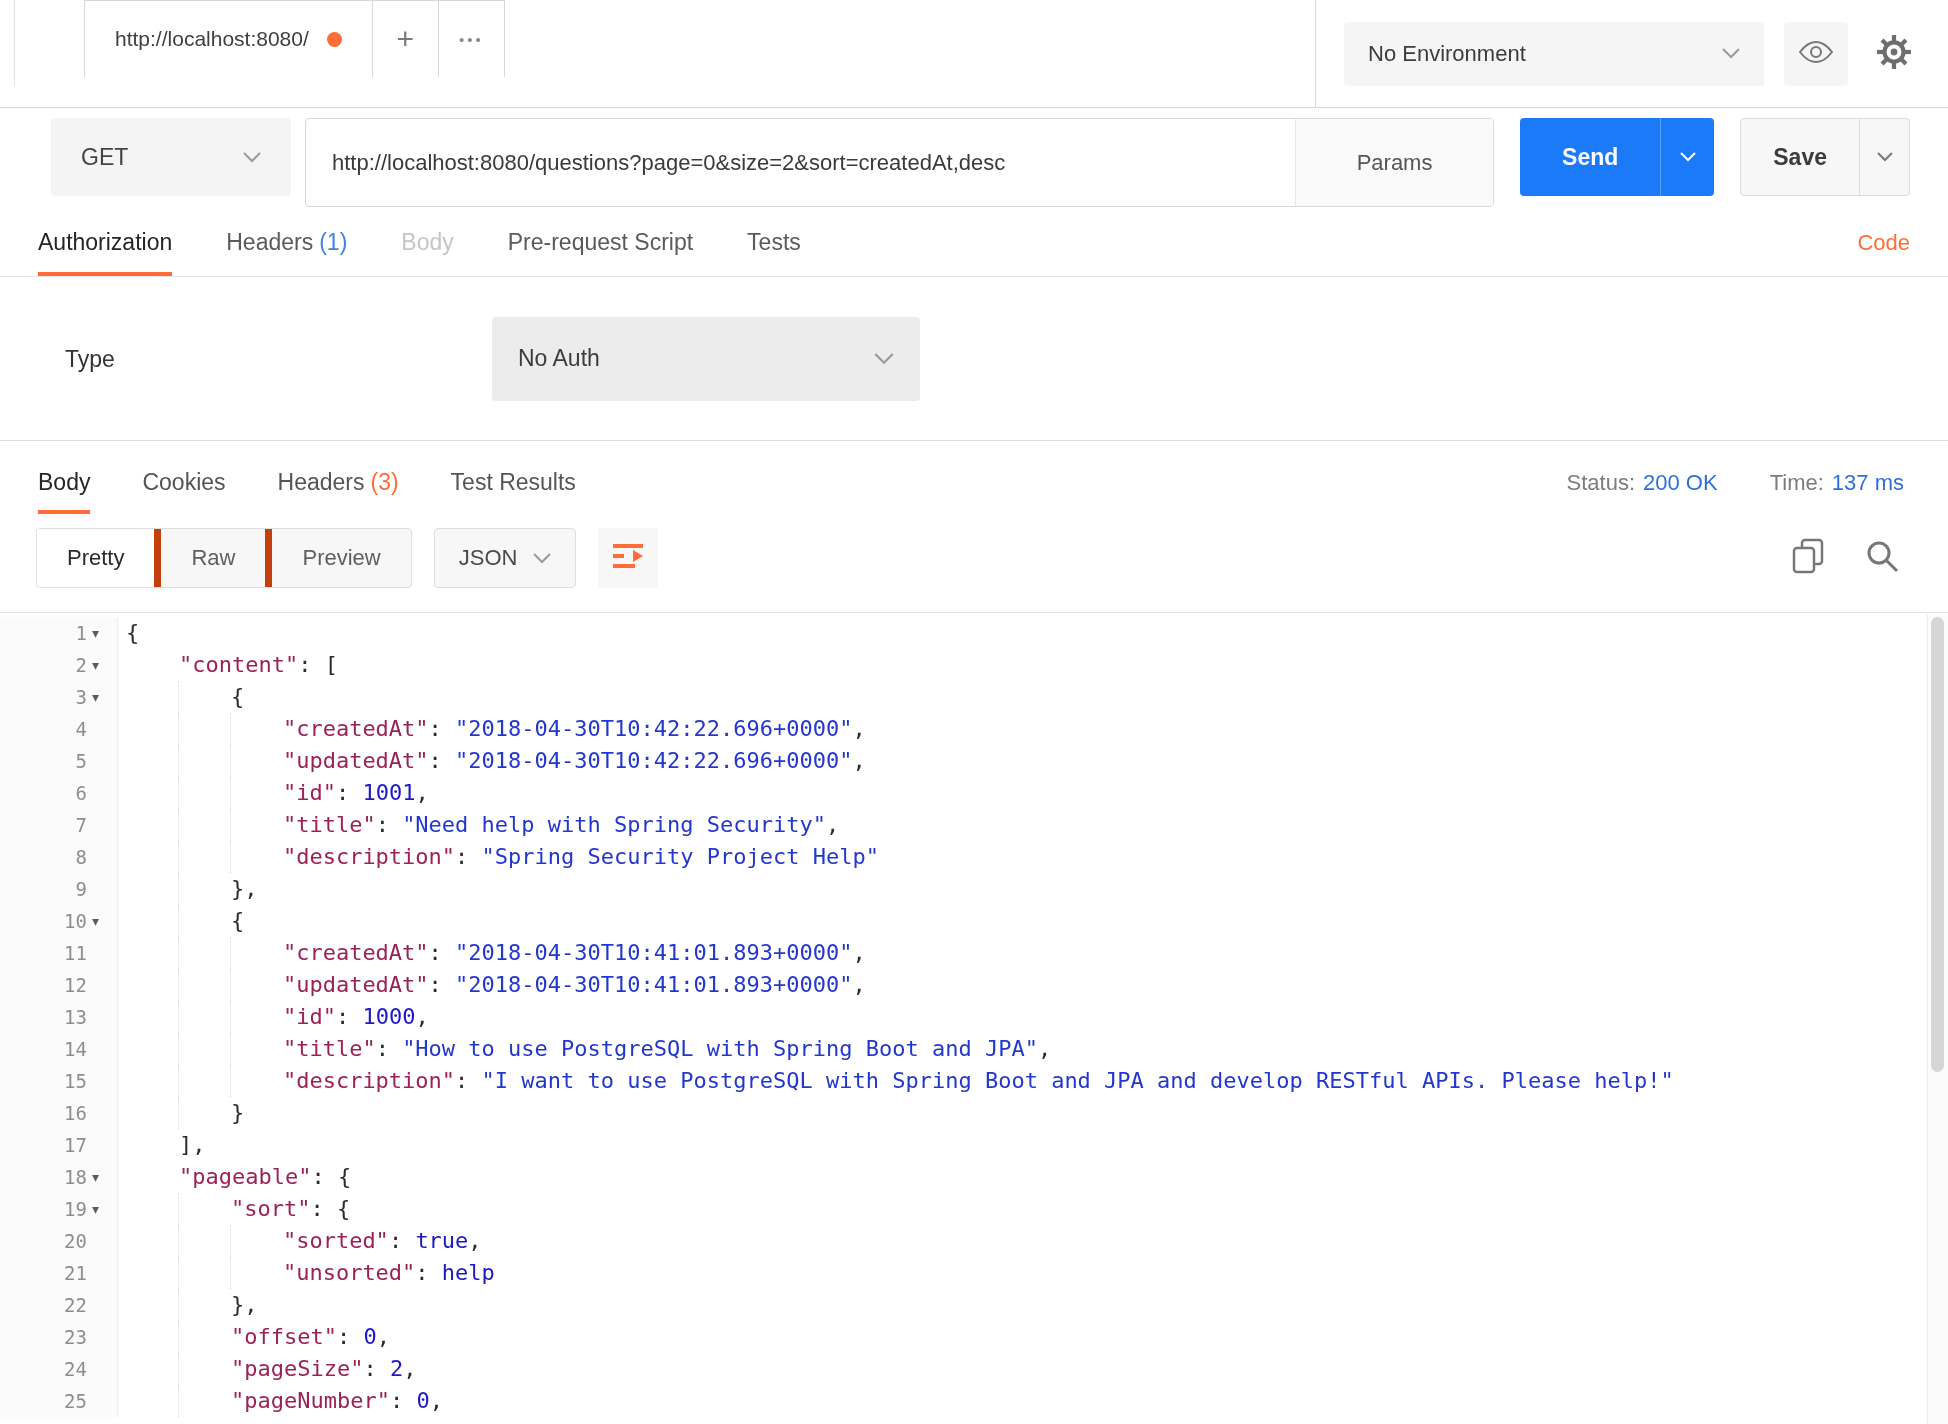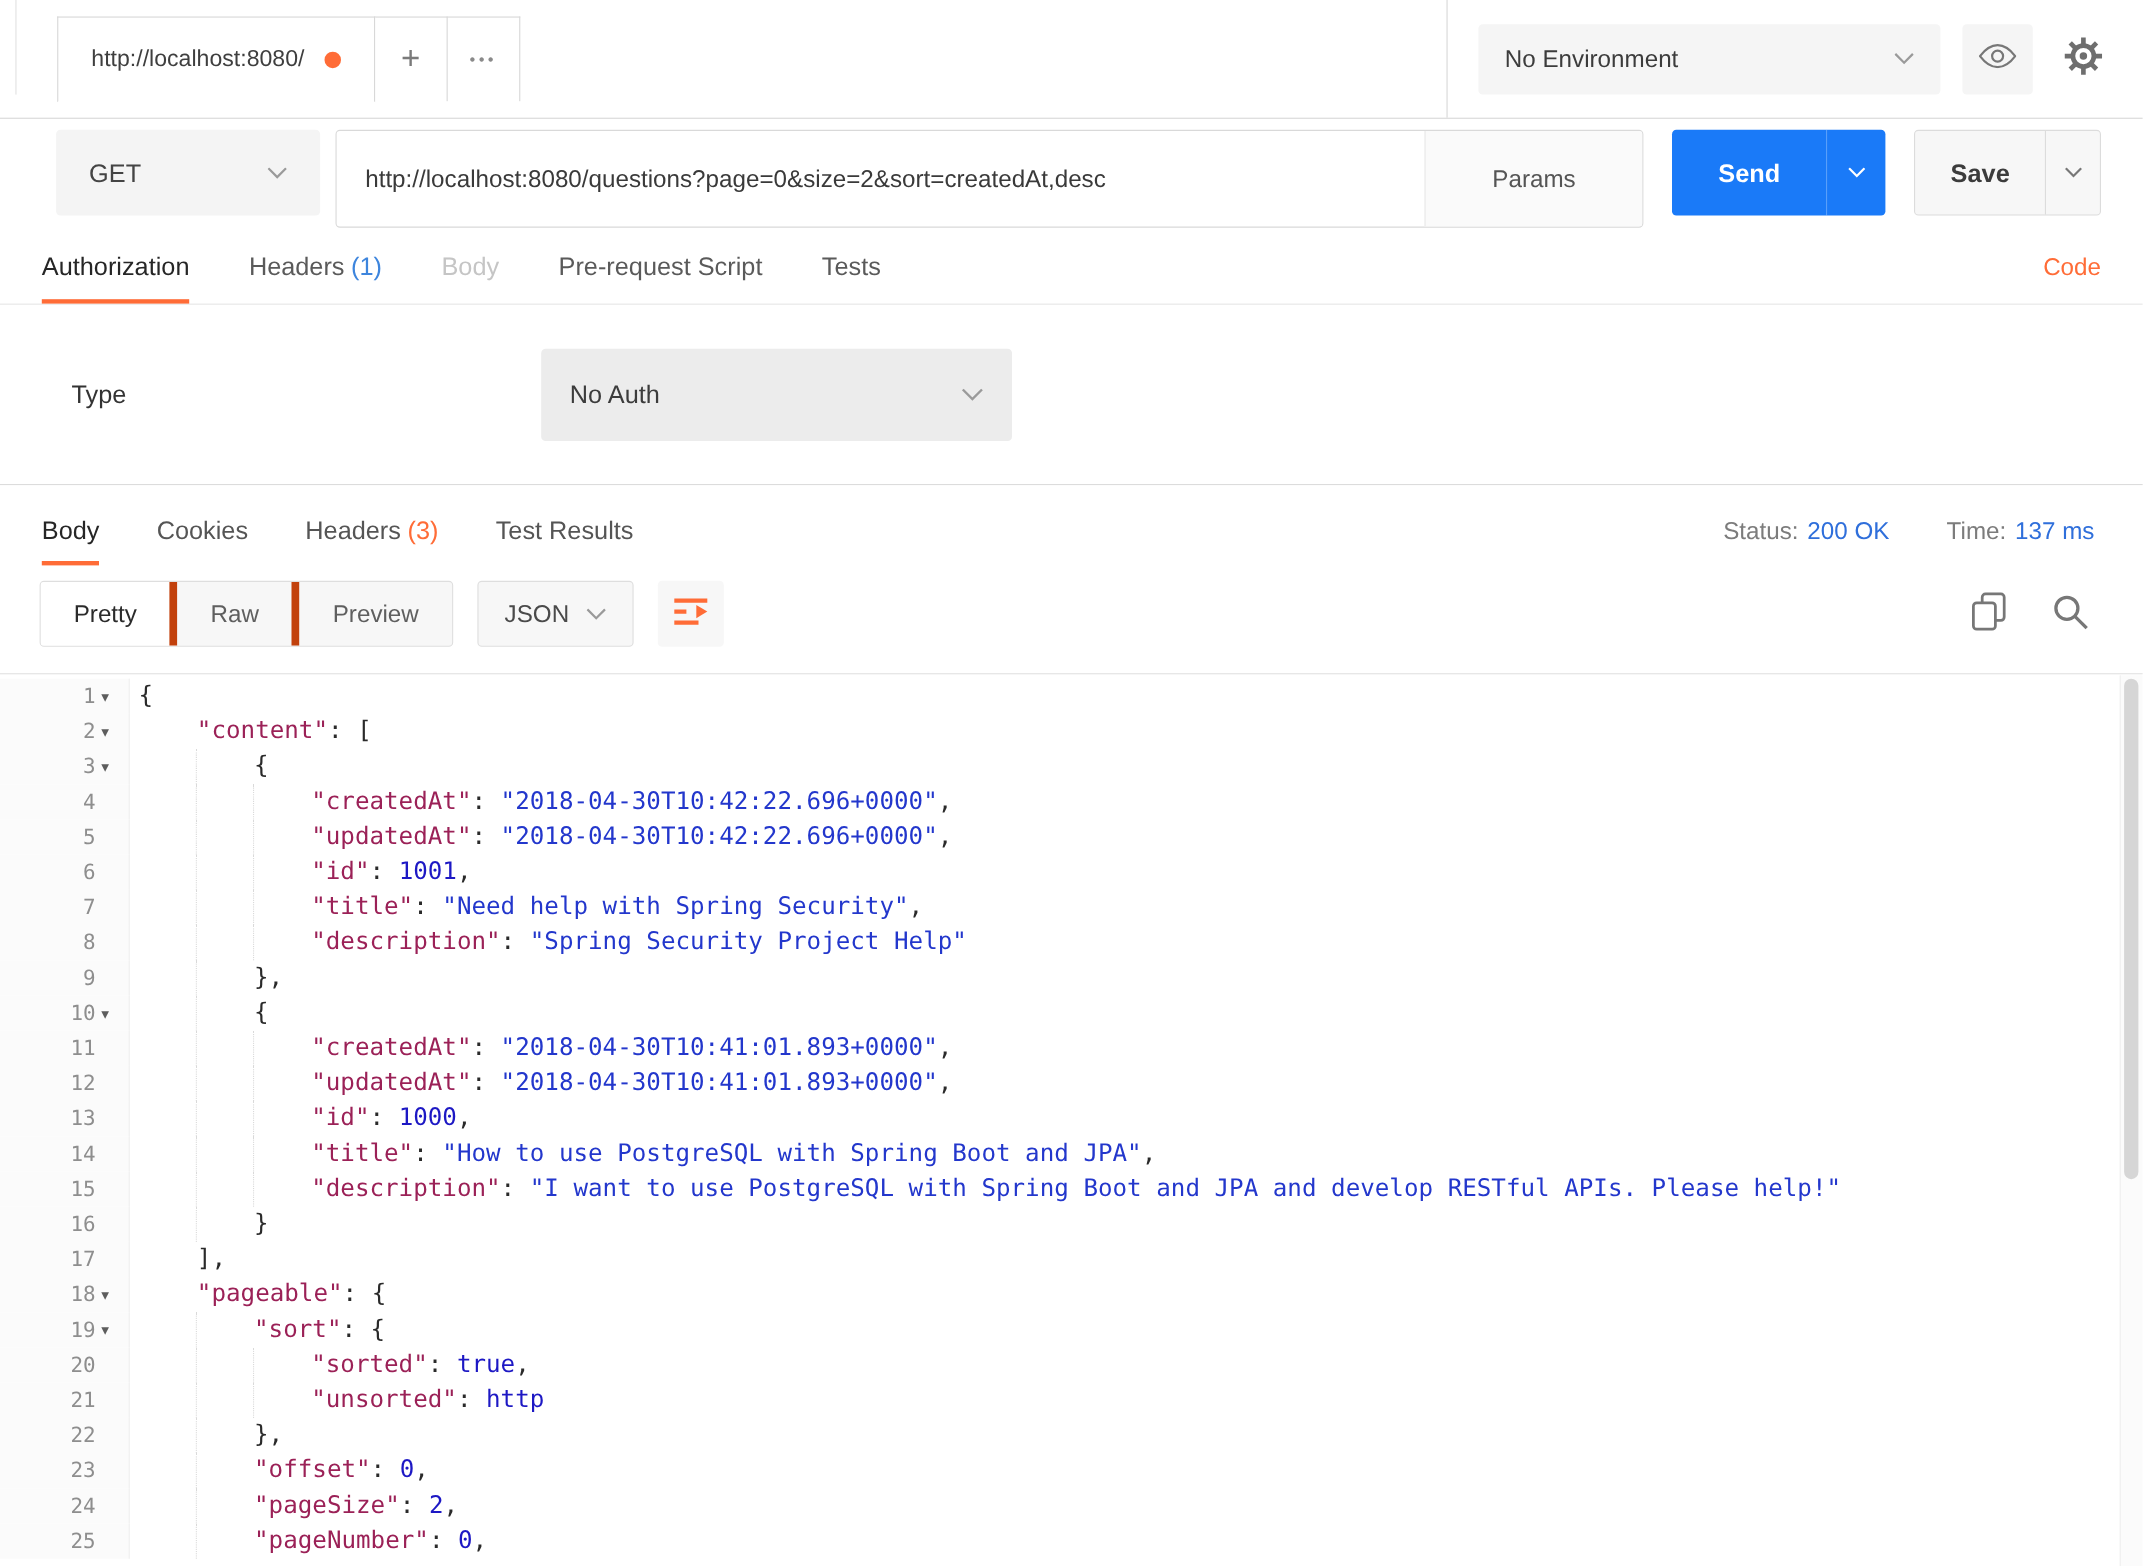--- a/index.html
+++ b/index.html
@@ -13,21 +13,21 @@
   }
   *{box-sizing:border-box;}
   html,body{margin:0;padding:0;}
   body{
     width:1948px;height:1424px;overflow:hidden;background:#fff;color:#333;
     font-family:"Liberation Sans",sans-serif;display:flex;flex-direction:column;
   }
   
   .topbar{height:108px;flex:none;display:flex;border-bottom:1px solid #d8d8d8;position:relative;}
   .edge-line{position:absolute;left:14px;top:0;height:86px;border-left:1px solid #e2e2e2;}
-  .tabstrip{display:flex;align-items:center;padding-left:52px;flex:1;}
+  .tabstrip{display:flex;align-items:flex-start;padding-left:52px;flex:1;margin-left:32px;}
   .reqtab{height:78px;margin-bottom:-1px;display:flex;align-items:center;gap:18px;padding:0 30px;
     border:1px solid #d8d8d8;border-bottom:1px solid #fff;background:#fff;font-size:21px;color:#3f3f3f;z-index:2;}
   .dot{width:15px;height:15px;border-radius:50%;background:var(--accent-orange);flex:none;}
   .tabbtn{height:77px;width:66px;display:flex;align-items:center;justify-content:center;
     border:1px solid #d8d8d8;border-left:none;border-bottom:none;color:#7a7a7a;font-size:30px;}
   .tabbtn.more{font-size:15px;letter-spacing:3px;color:#8a8a8a;}
   .envarea{margin-left:auto;display:flex;align-items:center;gap:20px;padding:0 28px;border-left:1px solid #d8d8d8;height:100%;}
   .envselect{width:420px;height:64px;background:#f5f5f5;border-radius:4px;display:flex;align-items:center;
     justify-content:space-between;padding:0 24px;font-size:22px;color:#3c3c3c;}
   .chev{color:#9a9a9a;display:flex;align-items:center;}
@@ -408,21 +408,21 @@
           <span class="ln">20</span>
           <span class="fold"></span>
         </div>
         <div class="ct"><span class="ig"></span><span class="ig gd"></span><span class="ig gd"></span><span class="tk-k">"sorted"</span><span class="tk-p">: </span><span class="tk-b">true</span><span class="tk-p">,</span></div>
       </div>
       <div class="cl">
         <div class="gut">
           <span class="ln">21</span>
           <span class="fold"></span>
         </div>
-        <div class="ct"><span class="ig"></span><span class="ig gd"></span><span class="ig gd"></span><span class="tk-k">"unsorted"</span><span class="tk-p">: </span><span class="tk-b">http</span></div>
+        <div class="ct"><span class="ig"></span><span class="ig gd"></span><span class="ig gd"></span><span class="tk-k">"unsorted"</span><span class="tk-p">: </span><span class="tk-b">help</span></div>
       </div>
       <div class="cl">
         <div class="gut">
           <span class="ln">22</span>
           <span class="fold"></span>
         </div>
         <div class="ct"><span class="ig"></span><span class="ig gd"></span><span class="tk-p">},</span></div>
       </div>
       <div class="cl">
         <div class="gut">

